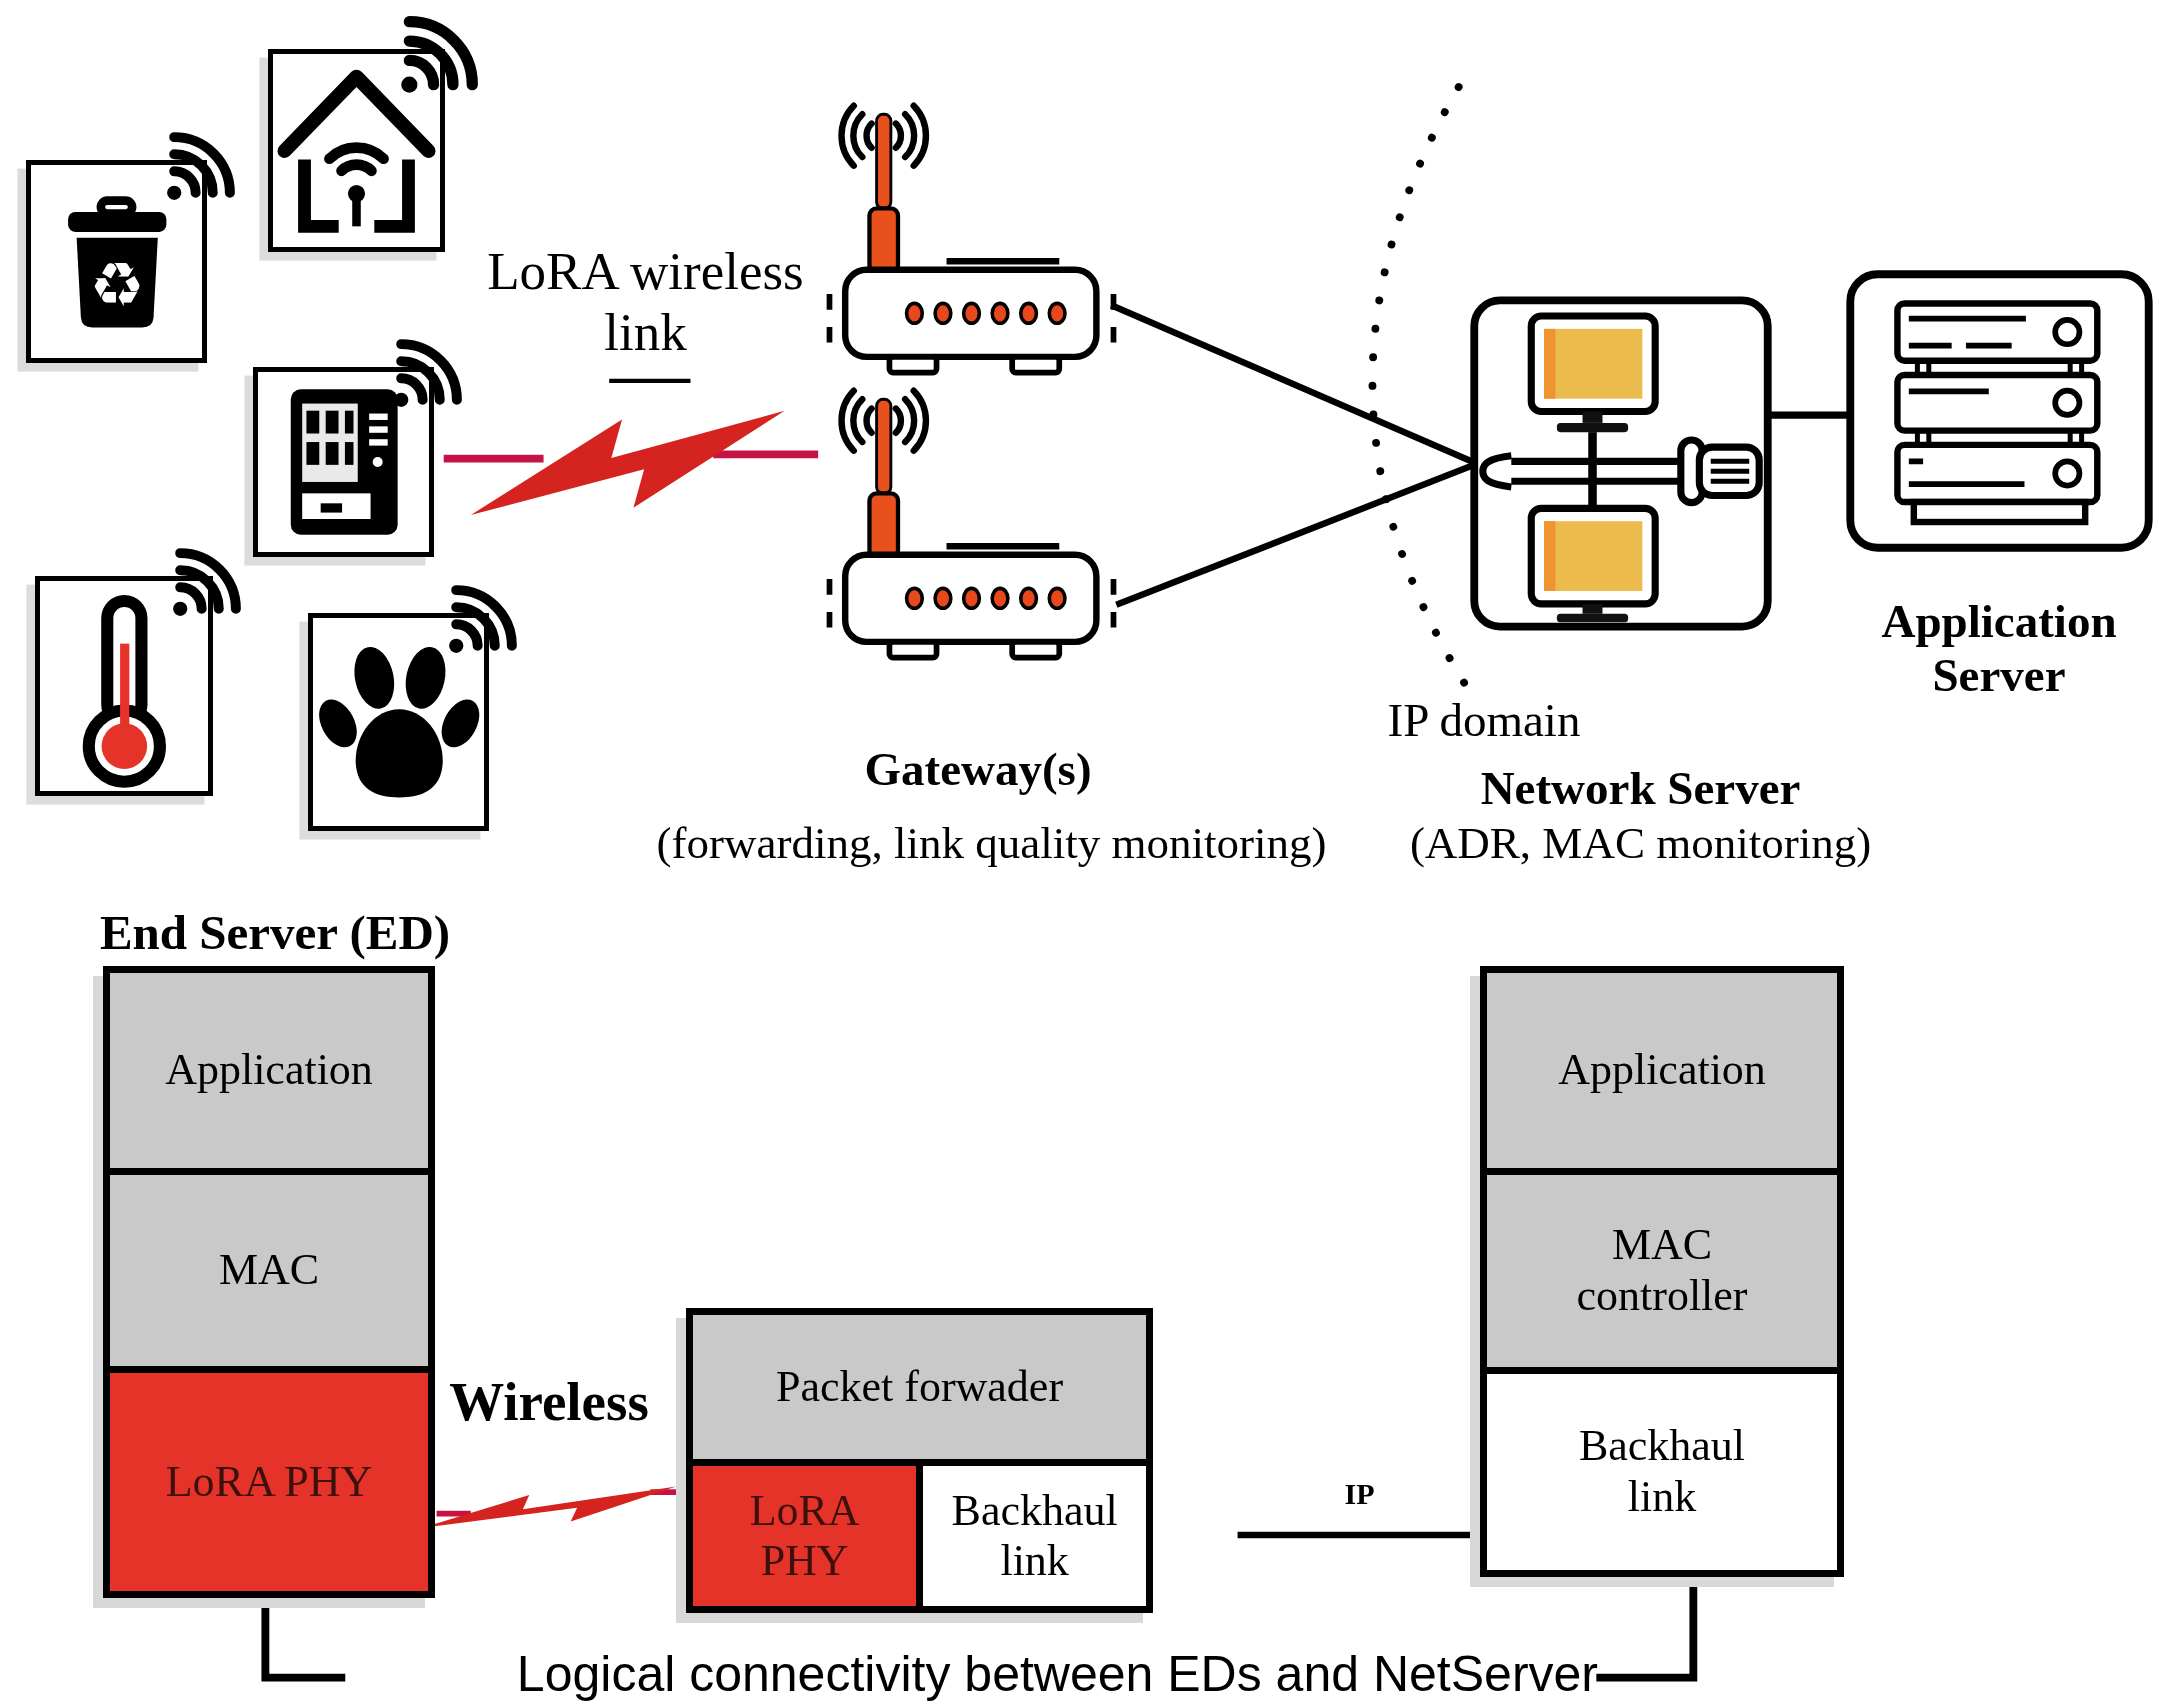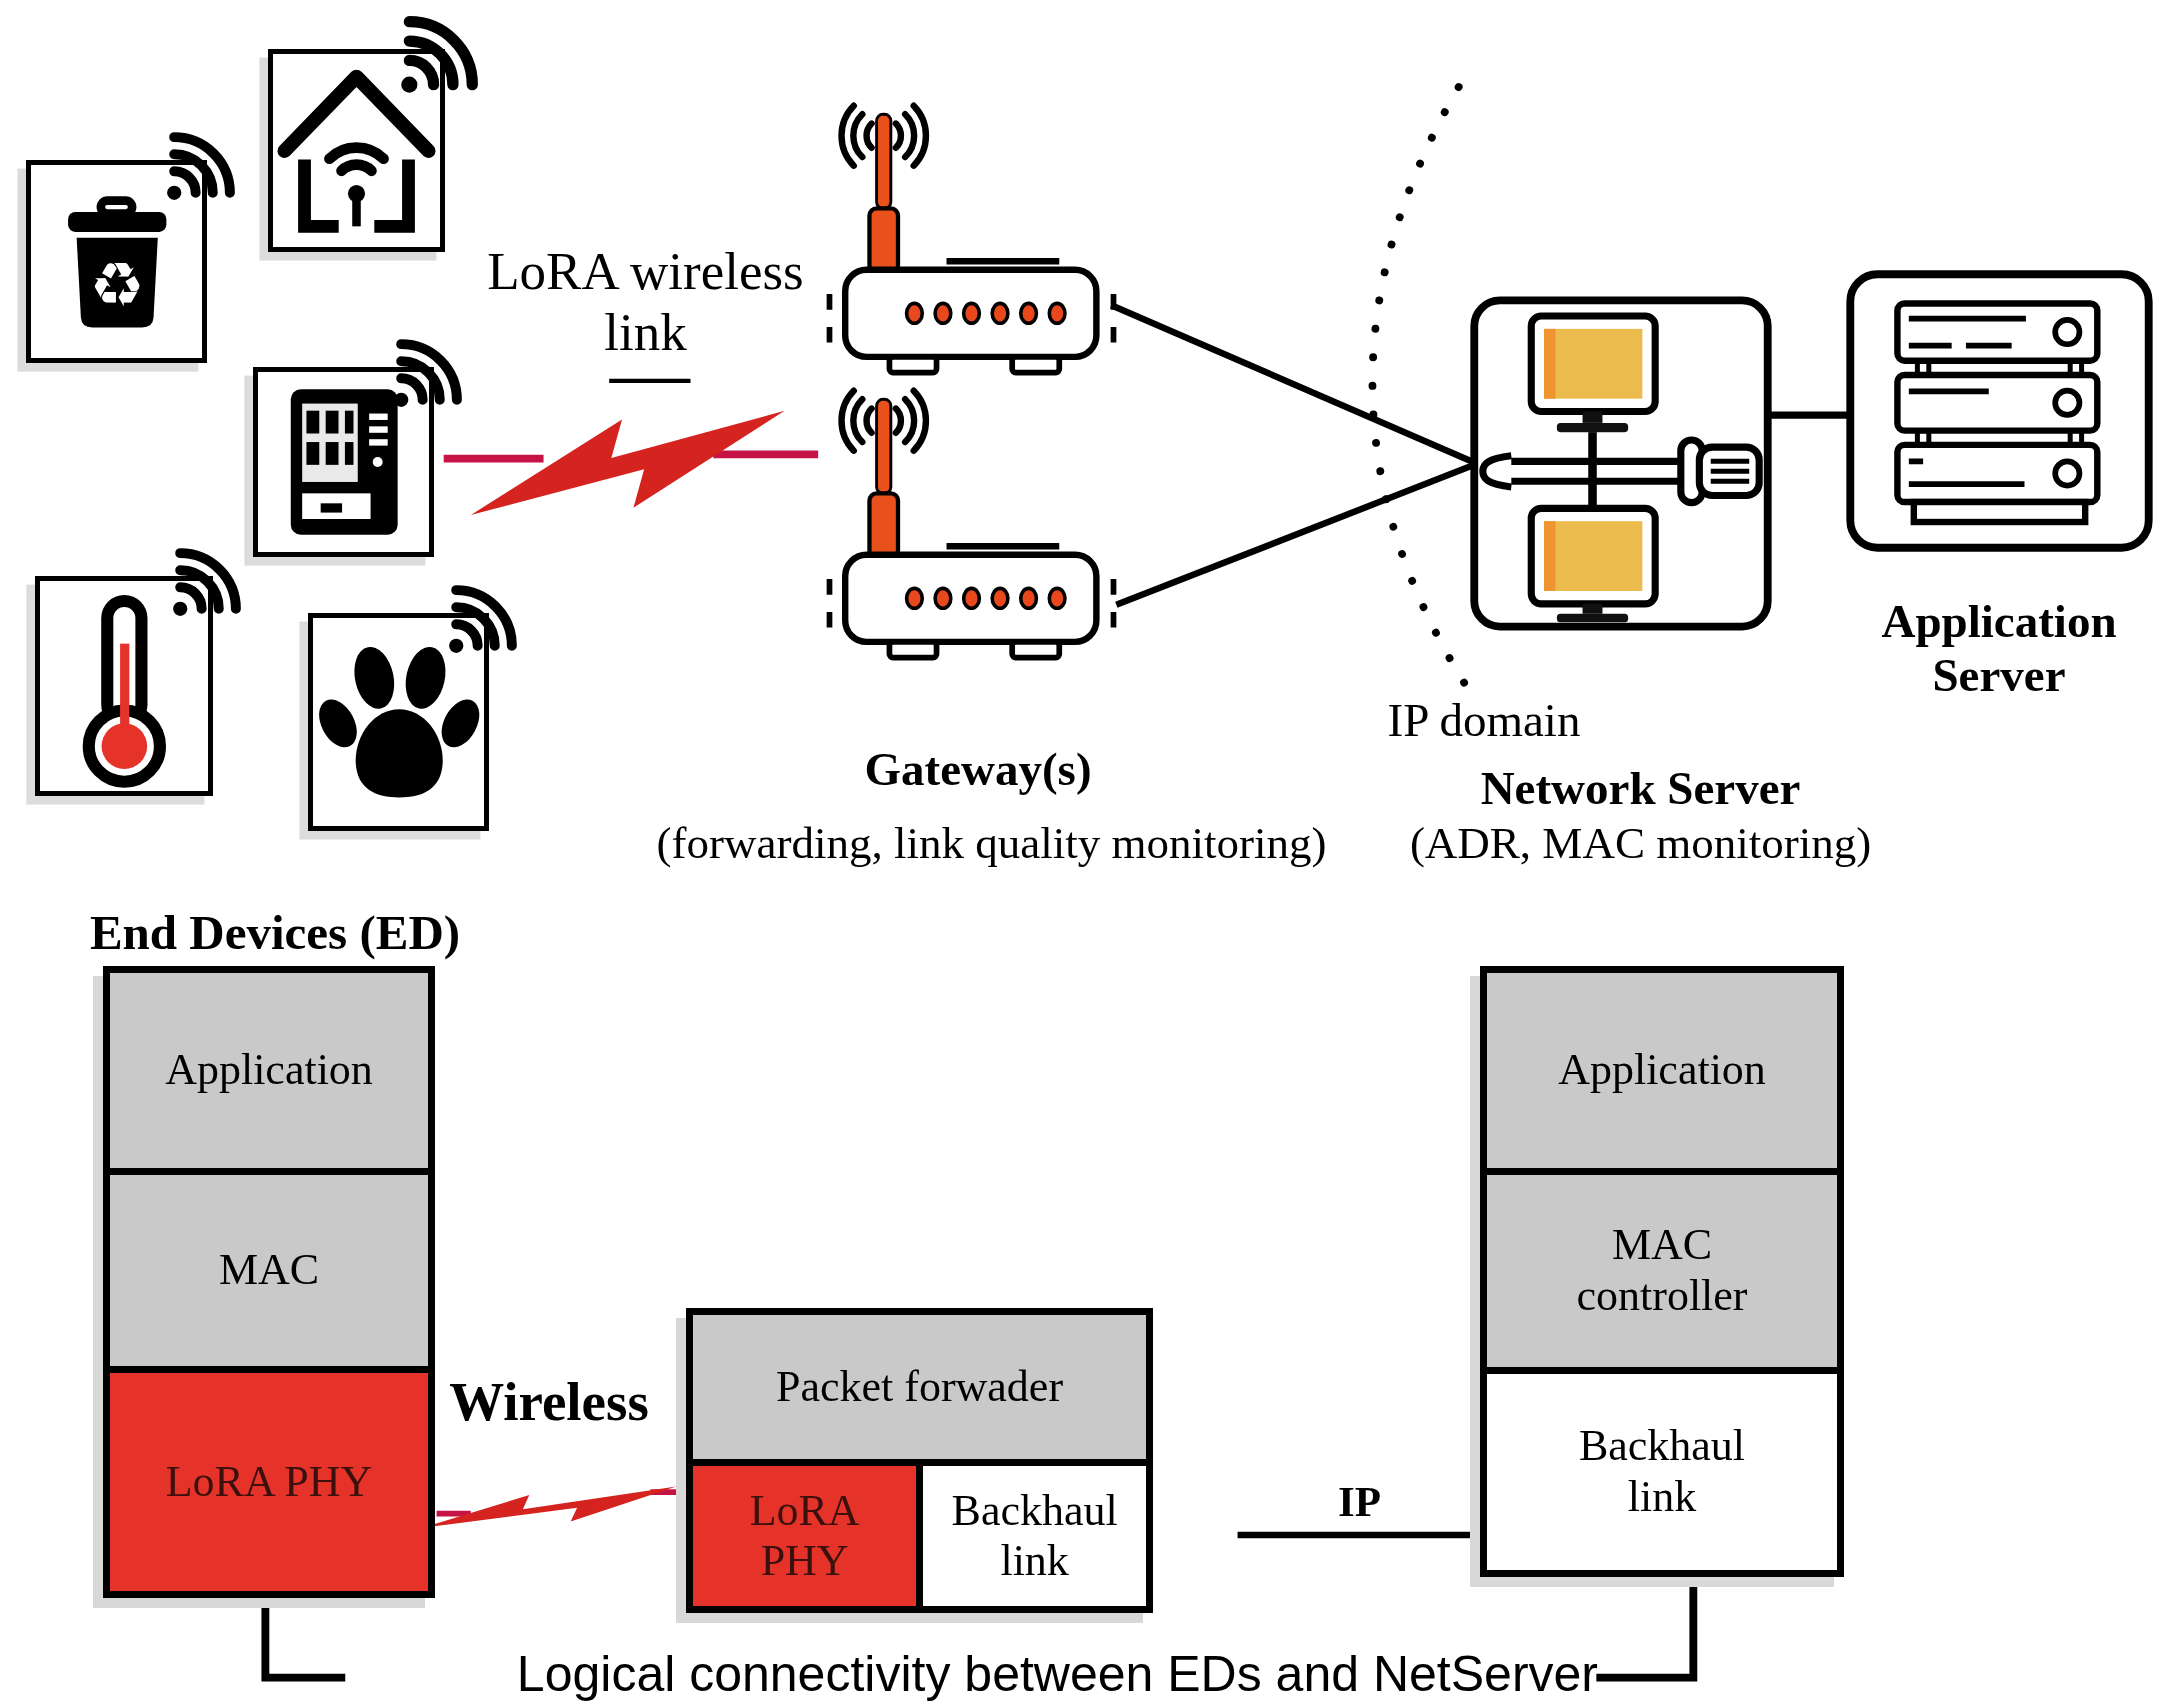--- a/index.html
+++ b/index.html
@@ -206,21 +206,21 @@
     <circle cx="310" cy="285" r="17" fill="#fff" stroke="#000" stroke-width="8"></circle>
     <path d="M 88 268 H 108 M 88 300 H 250" stroke="#000" stroke-width="8"></path>
     <rect x="95" y="325" width="240" height="28" fill="#fff" stroke="#000" stroke-width="9"></rect>
   </svg>
 
   <div class="label" style="left:467px;top:241px;width:357px;font-size:53px">
     <div>LoRA wireless</div>
     <div>link</div>
   </div>
 
-  <div class="label bold" style="left:61px;top:905px;width:428px;font-size:49px">End Devices (ED)</div>
+  <div class="label bold" style="left:61px;top:905px;width:428px;font-size:49px">End Server (ED)</div>
 
   <div class="label bold" style="left:721px;top:742px;width:514px;font-size:47px">Gateway(s)</div>
   <div class="label" style="left:592px;top:818px;width:799px;font-size:45px">(forwarding, link quality monitoring)</div>
 
   <div class="label bold" style="left:1391px;top:761px;width:499px;font-size:47px">Network Server</div>
   <div class="label" style="left:1391px;top:818px;width:499px;font-size:45px">(ADR, MAC monitoring)</div>
 
   <div class="label" style="left:1370px;top:693px;width:228px;font-size:47px">IP domain</div>
 
   <div class="label bold" style="left:1844px;top:594px;width:310px;font-size:47px">
@@ -261,18 +261,18 @@
     <div class="srow gray" style="flex:282">
       <span style="width:243px">MAC controller</span>
       </div>
     <div class="srow" style="flex:288;background:#fff">
       <span style="width:214px">Backhaul link</span>
       </div>
   </div>
 
   <div class="label bold" style="left:449px;top:1370px;width:200px;font-size:55px">Wireless</div>
 
-  <div class="label bold" style="left:1313px;top:1477px;width:93px;font-size:43px">IP</div>
+  <div class="label bold" style="left:1313px;top:1477px;width:93px;font-size:30px">IP</div>
 
   <div class="caption" style="left:342px;top:1645px;width:1256px">Logical connectivity between EDs and NetServer</div>
 
 </div>
 
 
 </body></html>

